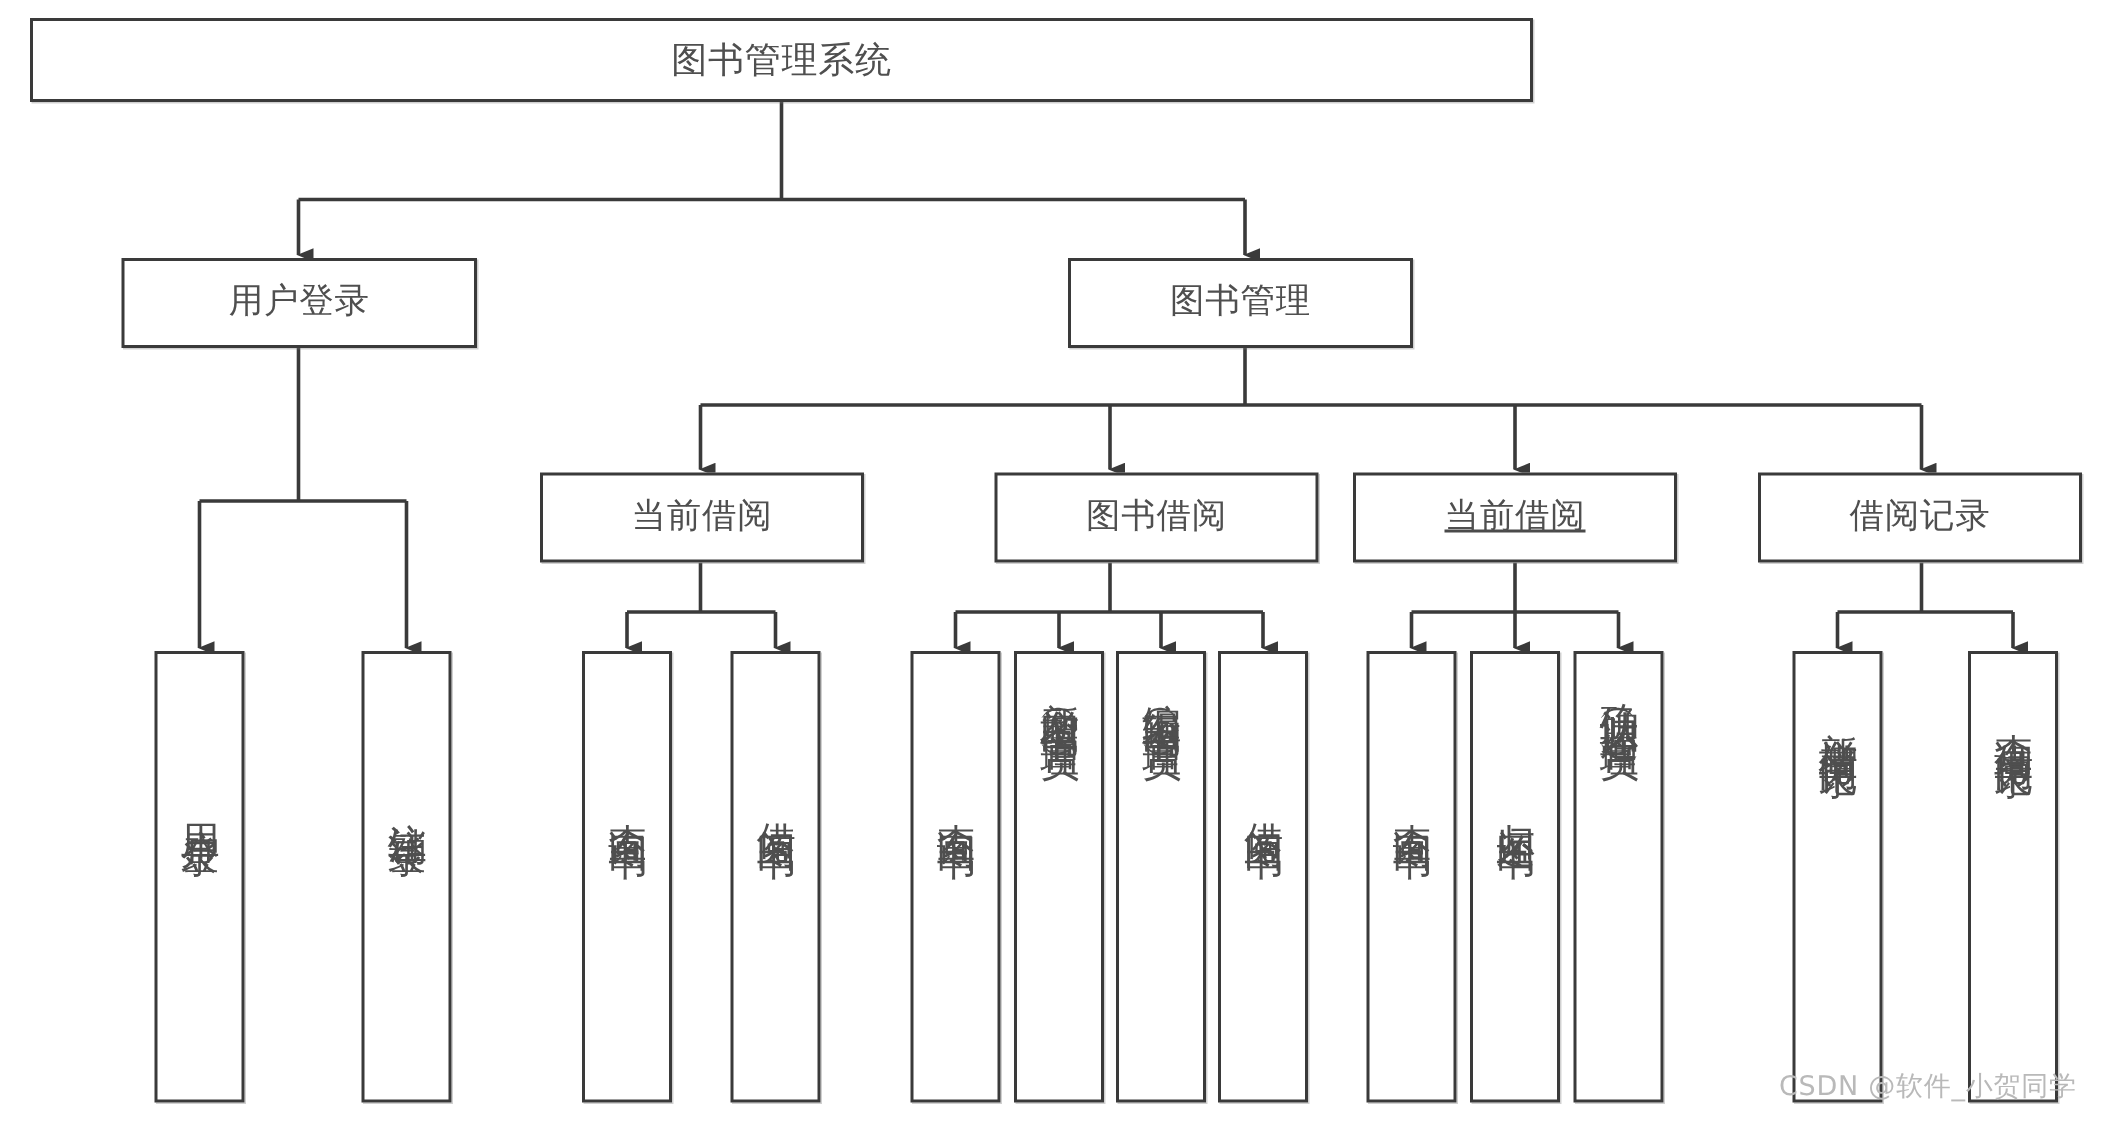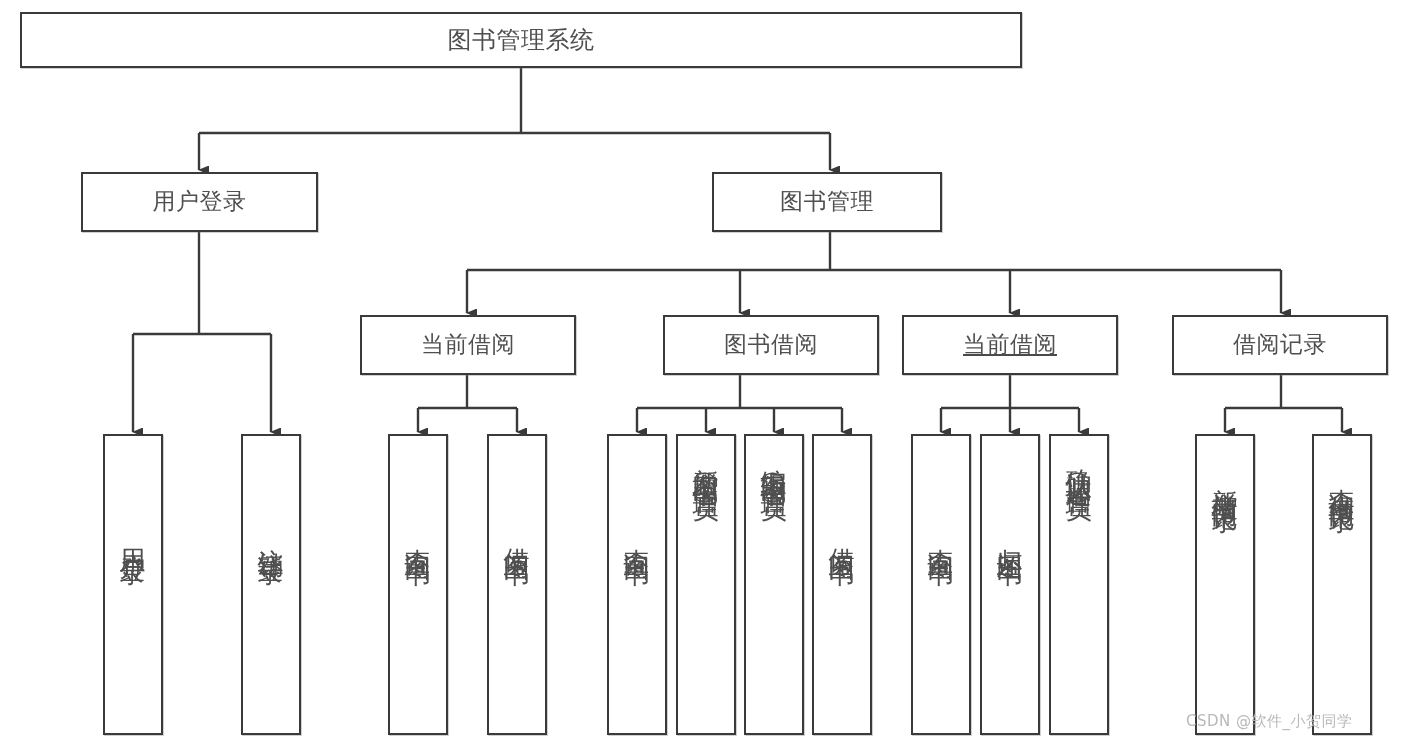--- a/index.html
+++ b/index.html
@@ -70,21 +70,21 @@
   .node.vert.near .label {
     margin-top: 24px;
   }
   .node.vert.top .label {
     margin-top: 4px;
   }
   .watermark {
     position: absolute;
     left: 1186px;
     top: 712px;
-    font-size: 15px;
+    font-size: 18px;
     color: #b9b9b9;
     white-space: nowrap;
     letter-spacing: 0.5px;
     font-family: "DejaVu Sans", "Liberation Sans", sans-serif;
   }
 </style>
 </head>
 <body>
 
 <div id="diagram-canvas">

